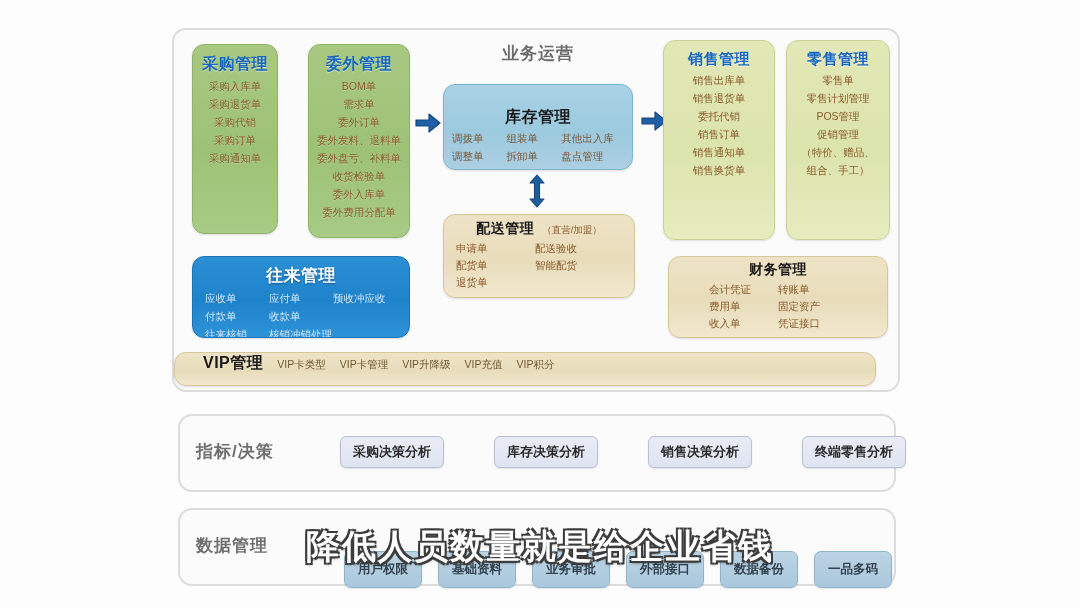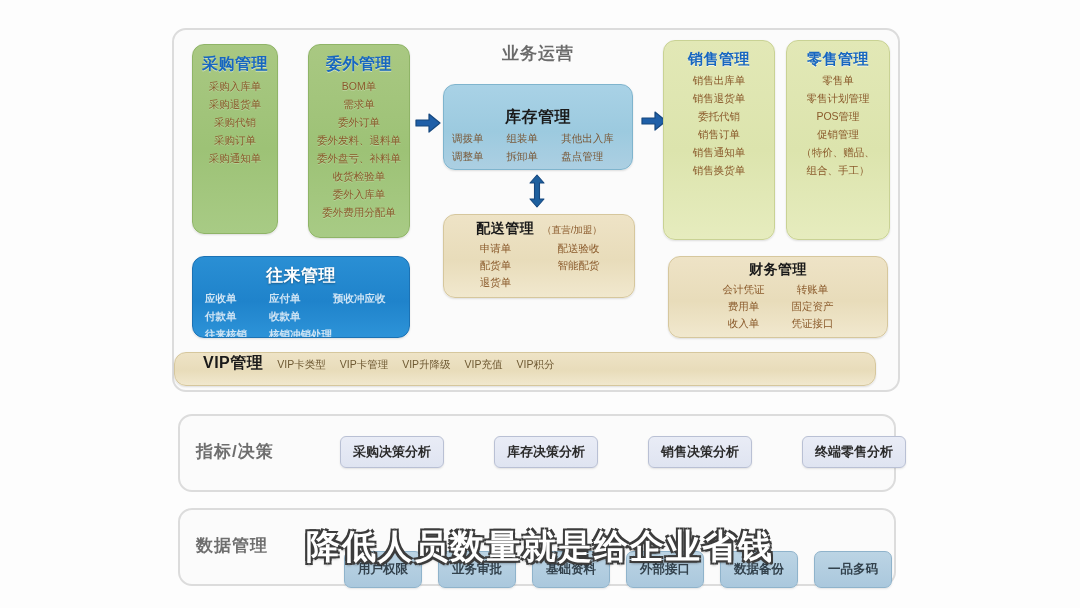--- a/index.html
+++ b/index.html
@@ -68,21 +68,21 @@
   }
   .blue-lt .title { color: #1a1a1a; font-size: 16px; }
   .blue-lt .item { color: #7a5a3a; }
 
   
   .blue-dk {
     background: linear-gradient(180deg,#2a8fd4 0%, #1f83cb 55%, #2d93d8 100%);
     border-color: #1b72b4;
   }
   .blue-dk .title { color: #ffffff; font-size: 17px; text-shadow: 0 1px 2px rgba(0,0,0,.35); }
-  .blue-dk .item { color: #cfe4f4; font-weight: bold; }
+  .blue-dk .item { color: #cfe4f4; }
 
   
   .beige {
     background: linear-gradient(180deg,#eee3c6 0%, #e8dcba 55%, #f1e8ce 100%);
     border-color: #d6c79d;
   }
   .beige .title { color: #1a1a1a; font-weight: 700; }
   .beige .item { color: #8a5a2b; }
 
   
@@ -95,21 +95,21 @@
   #card-delivery   { left: 443px; top: 214px; width: 192px; height: 84px; }
   #card-finance    { left: 668px; top: 256px; width: 220px; height: 82px; }
   #card-vip        { left: 174px; top: 352px; width: 702px; height: 34px; }
 
   
   .vlist .title { margin-top: 9px; margin-bottom: 6px; }
   .vlist .items { display: flex; flex-direction: column; align-items: center; gap: 7px; }
 
   
   .grid3 .items { display: grid; grid-template-columns: 1fr 1fr 1fr; row-gap: 7px; padding: 0 10px; }
-  .grid2 .items { display: grid; grid-template-columns: 1fr 1fr; row-gap: 7px; padding: 0 14px; text-align: center; }
+  .grid2 .items { display: grid; grid-template-columns: 1fr 1fr; row-gap: 7px; padding: 0 14px; }
 
   #card-inventory .title { margin-top: 22px; margin-bottom: 5px; }
   #card-inventory .items { grid-template-columns: 1fr 1fr 1.15fr; padding: 0 8px; }
 
   #card-ar .title { margin-top: 7px; margin-bottom: 6px; }
   #card-ar .items { grid-template-columns: 1fr 1fr 1fr; padding: 0 12px; row-gap: 7px; }
 
   #card-finance .title { margin-top: 4px; margin-bottom: 5px; font-size: 14px; }
   #card-finance .items { grid-template-columns: 1fr 1fr; padding: 0 40px; row-gap: 6px; }
 
@@ -337,22 +337,22 @@
     <div class="chip">采购决策分析</div>
     <div class="chip">库存决策分析</div>
     <div class="chip">销售决策分析</div>
     <div class="chip">终端零售分析</div>
   </div>
 
   <div class="panel" id="panel-data"></div>
   <div class="rowlabel" id="data-label">数据管理</div>
   <div class="chipbar" id="data-chips">
     <div class="chip-blue">用户权限</div>
+    <div class="chip-blue">基础资料</div>
     <div class="chip-blue">业务审批</div>
-    <div class="chip-blue">基础资料</div>
     <div class="chip-blue">外部接口</div>
     <div class="chip-blue">数据备份</div>
     <div class="chip-blue">一品多码</div>
   </div>
 
   <div id="caption">降低人员数量就是给企业省钱</div>
 
 </div>
 
 </body></html>

